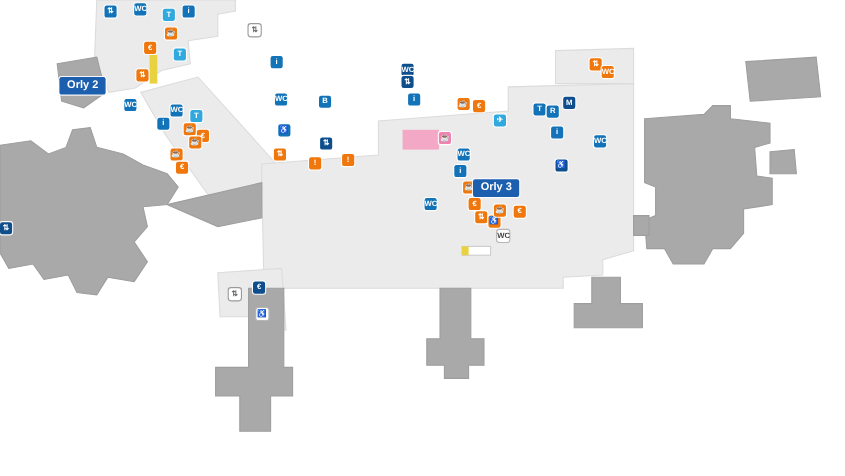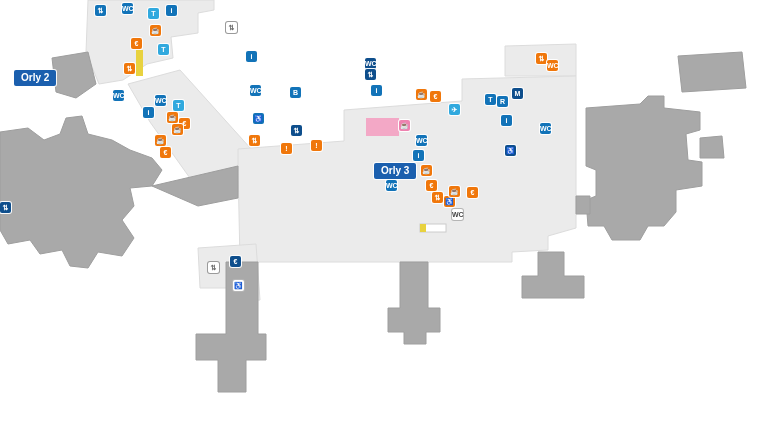--- a/index.html
+++ b/index.html
@@ -21,21 +21,21 @@
   .map-icon.navy{background:#0e4e8c;}
   .map-icon.cyan{background:#31a9de;}
   .map-icon.orange{background:#f0770b;}
   .map-icon.pink{background:#ee82b0;}
   .map-icon.grayline{background:#ffffff;color:#6b6b6b;box-shadow:0 0 0 1px #9a9a9a;}
   .map-icon.whiteline{background:#ffffff;color:#444444;box-shadow:0 0 0 1px #b5b5b5;}
   .map-label{
     position:absolute;background:#1b5fae;color:#ffffff;
     font-size:10px;font-weight:bold;line-height:16px;
     padding:0 7px;border-radius:2px;white-space:nowrap;
-    box-shadow:0 0 0 1px rgba(255,255,255,.9);cursor:pointer;
+    box-shadow:0 0 0 1px rgba(255,255,255,.9);cursor:pointer;margin-left:40px;
   }
 </style>
 </head>
 <body>
 
 <div class="map-canvas">
 
   <svg class="buildings" width="768" height="433" viewBox="0 0 768 433">
     <g fill="#ebebeb" stroke="#dcdcdc" stroke-width="1">
       <polygon points="88,0 214,0 214,10 198,13 198,33 171,37 173,58 147,64 123,80 99,84 86,52"></polygon>
@@ -117,16 +117,16 @@
       <div class="map-icon navy" style="left: 505px; top: 145px;">♿</div>
       <div class="map-icon orange" style="left: 536px; top: 53px;">⇅</div>
       <div class="map-icon orange" style="left: 547px; top: 60px;">WC</div>
       <div class="map-icon grayline" style="left: 208px; top: 262px;">⇅</div>
       <div class="map-icon navy" style="left: 230px; top: 256px;">€</div>
       <div class="map-icon whiteline" style="left: 233px; top: 280px;">♿</div>
     </div>
 
   <div class="label-layer" id="label-layer">
       <div class="map-label" style="left: 14px; top: 70px;">Orly 2</div>
-      <div class="map-label" style="left: 374px; top: 163px;">Orly 3</div>
+      <div class="map-label" style="left: 390px; top: 163px;">Orly 3</div>
     </div>
 
 </div>
 
 </body></html>

